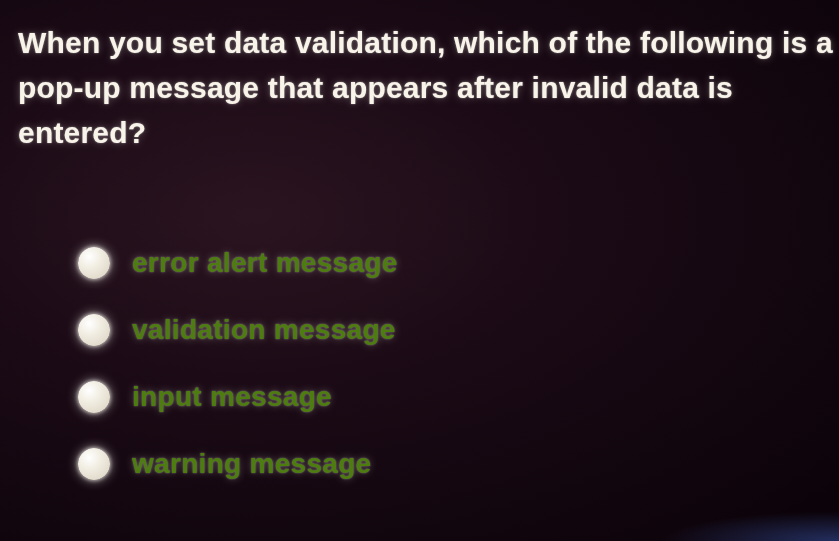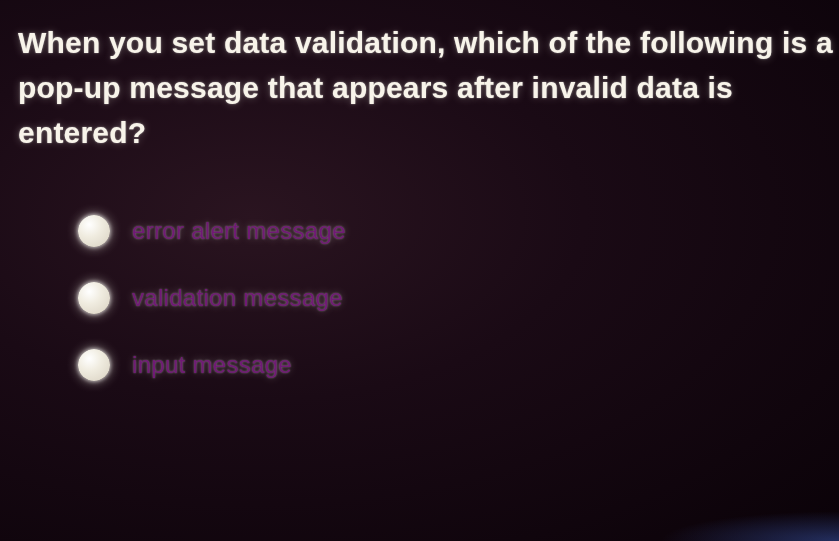--- a/index.html
+++ b/index.html
@@ -16,21 +16,21 @@
       padding: 20px 0 0 18px;
       overflow: hidden;
       position: relative;
     }
     .question-text {
       font-size: 30px;
       font-weight: bold;
       line-height: 1.5;
       color: #f8f4ea;
       text-shadow: 0 0 8px rgba(255,250,235,0.3), 0 0 2px rgba(255,255,255,0.5);
-      margin-bottom: 60px;
+      margin-bottom: 92px;
       letter-spacing: 0.2px;
     }
     .options {
       padding-left: 60px;
     }
     .option {
       display: flex;
       align-items: center;
       margin-bottom: 35px;
       cursor: pointer;
@@ -38,23 +38,23 @@
     .radio-circle {
       width: 32px;
       height: 32px;
       border-radius: 50%;
       background: radial-gradient(circle at 35% 30%, #ffffff 0%, #f0ece0 40%, #d8d0c0 100%);
       box-shadow: 0 0 12px rgba(255,252,240,0.6), 0 0 4px rgba(255,255,255,0.8);
       margin-right: 22px;
       flex-shrink: 0;
     }
     .option-label {
-      font-size: 24px;
-      font-weight: normal;
-      color: #701a75;
+      font-size: 28px;
+      font-weight: bold;
+      color: #4d7c0f;
       text-shadow: 0 0 8px rgba(255,250,235,0.3), 0 0 2px rgba(255,255,255,0.4);
       letter-spacing: 0.3px;
     }
     .corner-glow {
       position: absolute;
       bottom: 0;
       right: 0;
       width: 180px;
       height: 30px;
       background: radial-gradient(ellipse at bottom right, rgba(60,90,180,0.5) 0%, transparent 70%);
@@ -72,15 +72,19 @@
     <div class="option-label">error alert message</div>
   </div>
   <div class="option">
     <div class="radio-circle"></div>
     <div class="option-label">validation message</div>
   </div>
   <div class="option">
     <div class="radio-circle"></div>
     <div class="option-label">input message</div>
   </div>
+  <div class="option">
+    <div class="radio-circle"></div>
+    <div class="option-label">warning message</div>
+  </div>
 </div>
 
 <div class="corner-glow"></div>
 
 </body></html>

